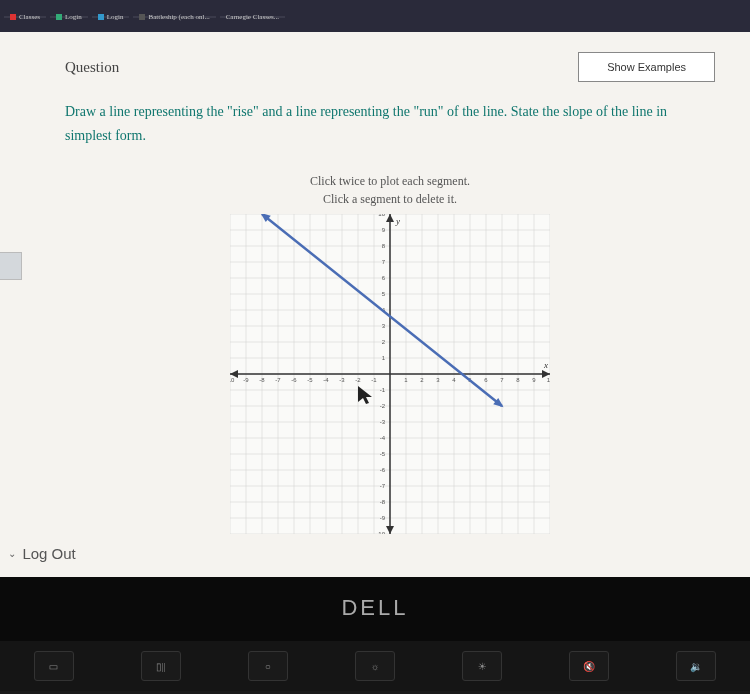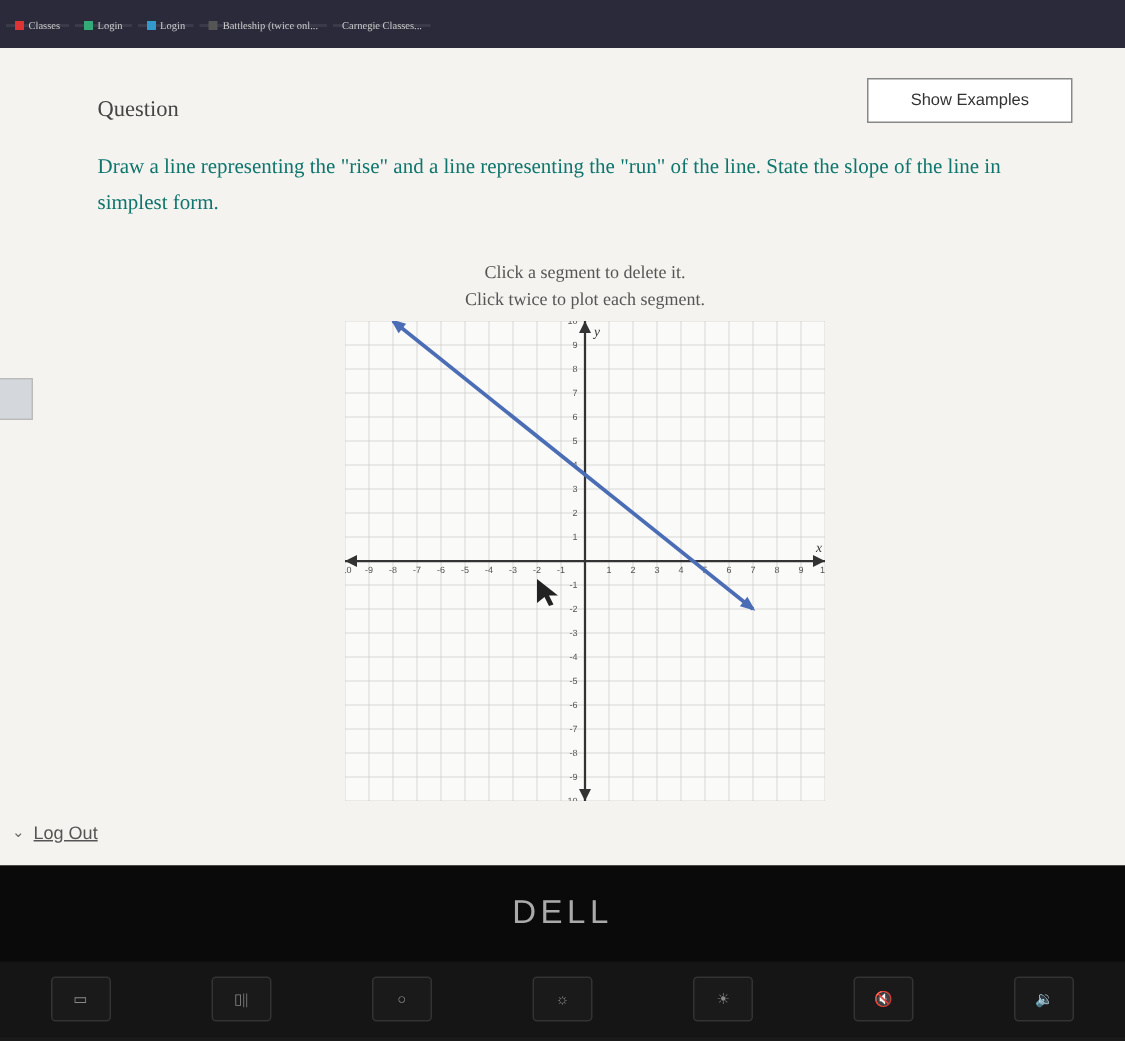--- a/index.html
+++ b/index.html
@@ -32,21 +32,21 @@
     .tab-icon { width: 6px; height: 6px; display: inline-block; }
     .content-area {
       background: #f5f3ef;
       height: 545px;
       position: relative;
       padding: 20px 35px 20px 65px;
     }
     .question-header {
       display: flex;
       justify-content: space-between;
-      align-items: flex-end;
+      align-items: center;
       margin-bottom: 18px;
     }
     .question-label {
       font-family: Georgia, serif;
       font-size: 15px;
       color: #444;
       font-weight: 500;
     }
     .show-examples-btn {
       border: 1px solid #888;
@@ -106,25 +106,24 @@
       left: 8px;
       display: flex;
       align-items: center;
       gap: 6px;
     }
     .logout-chevron {
       font-size: 10px;
       color: #666;
     }
     .logout-btn {
-      font-size: 12px;
+      font-size: 15px;
       color: #555;
       font-family: Arial, sans-serif;
       cursor: pointer;
-      text-decoration: underline;
     }
     .sidebar-stub {
       position: absolute;
       left: 0;
       top: 220px;
       width: 22px;
       height: 28px;
       background: #d4d8dc;
       border: 1px solid #bbb;
       border-left: none;
@@ -179,40 +178,40 @@
   <div class="tab">
       <span class="tab-icon" style="background:#3a7"></span>
       <span>Login</span>
     </div>
   <div class="tab">
       <span class="tab-icon" style="background:#39c"></span>
       <span>Login</span>
     </div>
   <div class="tab">
       <span class="tab-icon" style="background:#555"></span>
-      <span>Battleship (twice onl...</span>
+      <span>Battleship (each onl...</span>
     </div>
   <div class="tab">
       <span>Carnegie Classes...</span>
     </div>
 </div>
 
 <div class="content-area">
   <div class="sidebar-stub"></div>
 
   <div class="question-header">
     <div class="question-label">Question</div>
     <button class="show-examples-btn">Show Examples</button>
   </div>
 
   <div class="question-text">Draw a line representing the "rise" and a line representing the "run" of the line. State the slope of the line in simplest form.</div>
 
   <div class="instructions">
+    <div>Click twice to plot each segment.</div>
     <div>Click a segment to delete it.</div>
-    <div>Click twice to plot each segment.</div>
   </div>
 
   <div class="graph-container">
     <div class="graph">
       <span class="axis-label-y">y</span>
       <span class="axis-label-x">x</span>
       <svg width="320" height="320" viewBox="0 0 320 320">
         <g id="grid-g">
             <line x1="0" y1="0" x2="0" y2="320" stroke="#ccc" stroke-width="0.5"></line>
             <line x1="0" y1="0" x2="320" y2="0" stroke="#ccc" stroke-width="0.5"></line>

